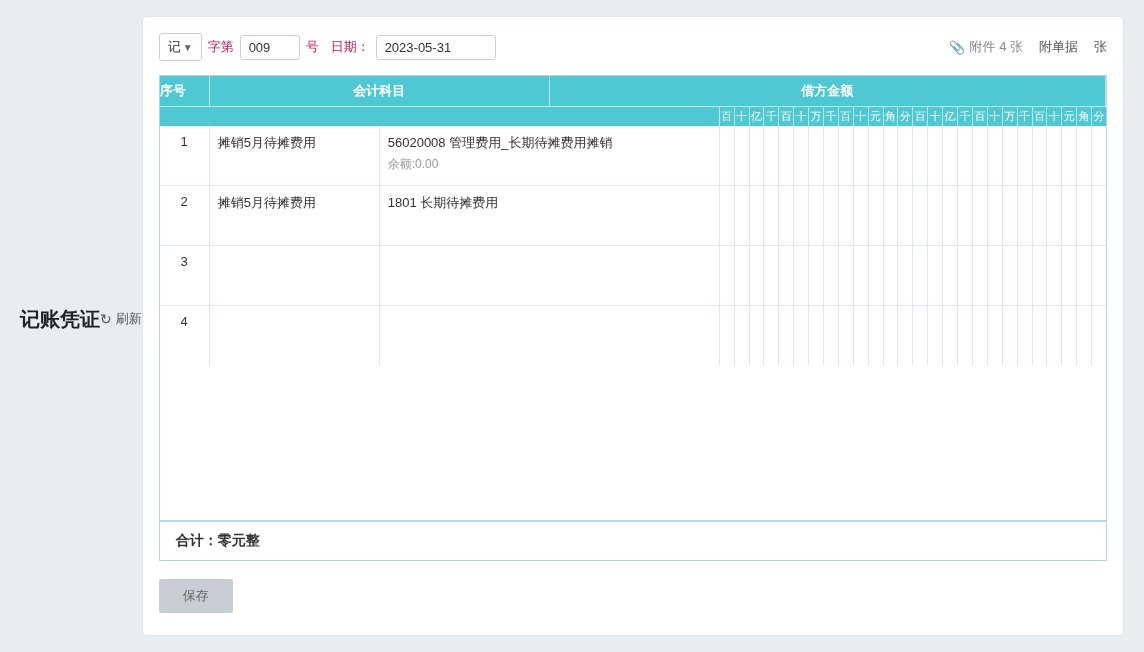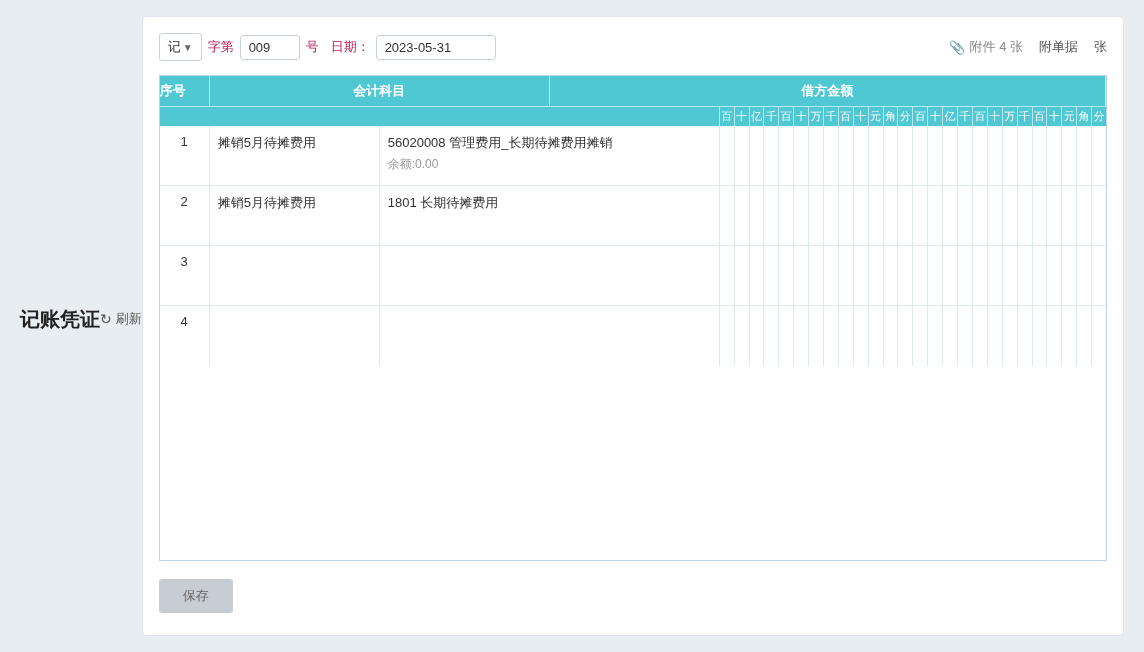--- a/index.html
+++ b/index.html
@@ -532,20 +532,25 @@
               <div style="flex:1;border-right:1px solid #dde8f0;"></div>
               <div style="flex:1;border-right:1px solid #dde8f0;"></div>
               <div style="flex:1;border-right:1px solid #dde8f0;"></div>
               <div style="flex:1;border-right:1px solid #dde8f0;"></div>
               <div style="flex:1;border-right:1px solid #dde8f0;"></div>
               <div style="flex:1;"></div>
             </div>
           </div>
         </div>
 
+        <div class="table-footer">
+          <span class="footer-total">
+            <span>合计：</span><span>零元整</span>
+          </span>
+        </div>
       </div>
 
       <div class="bottom-bar">
         <button class="save-btn">保存</button>
       </div>
     </div>
   </div>
 </div>
 
 </body></html>

